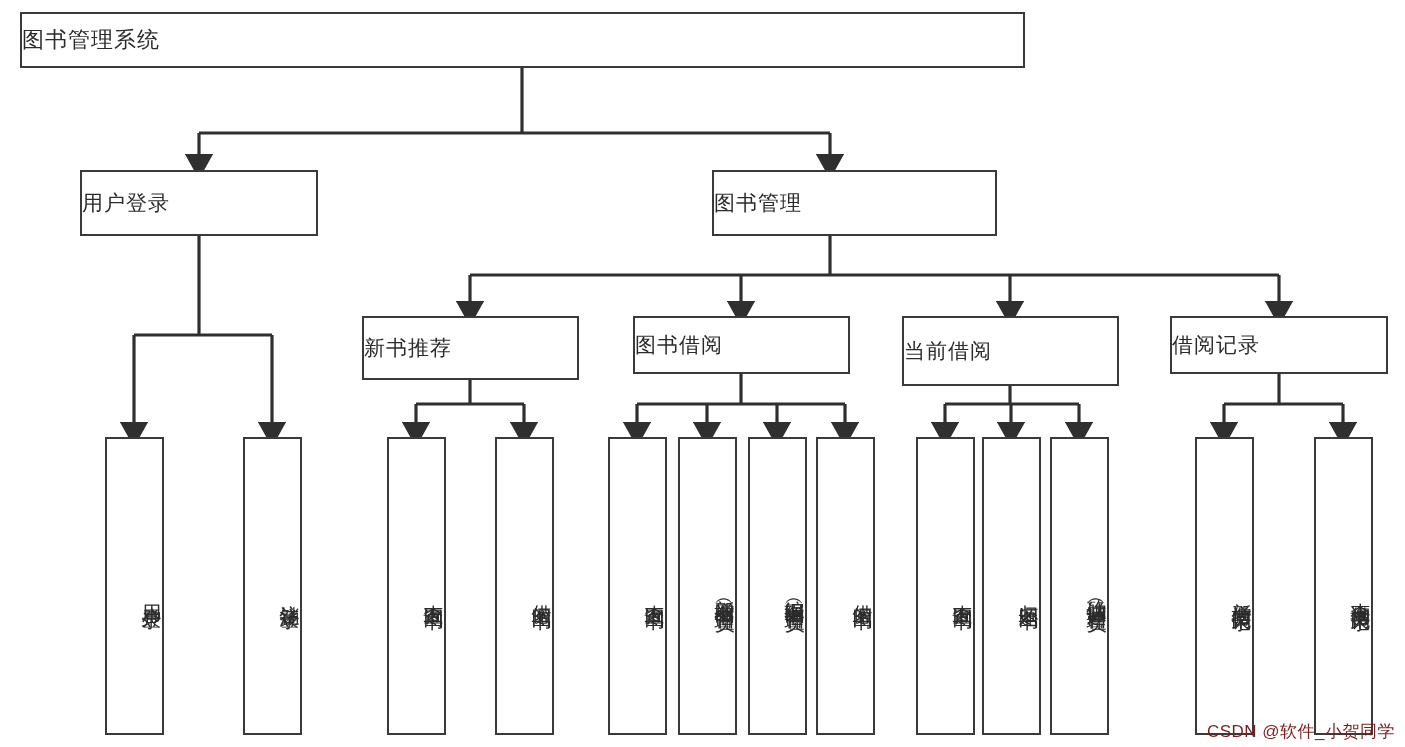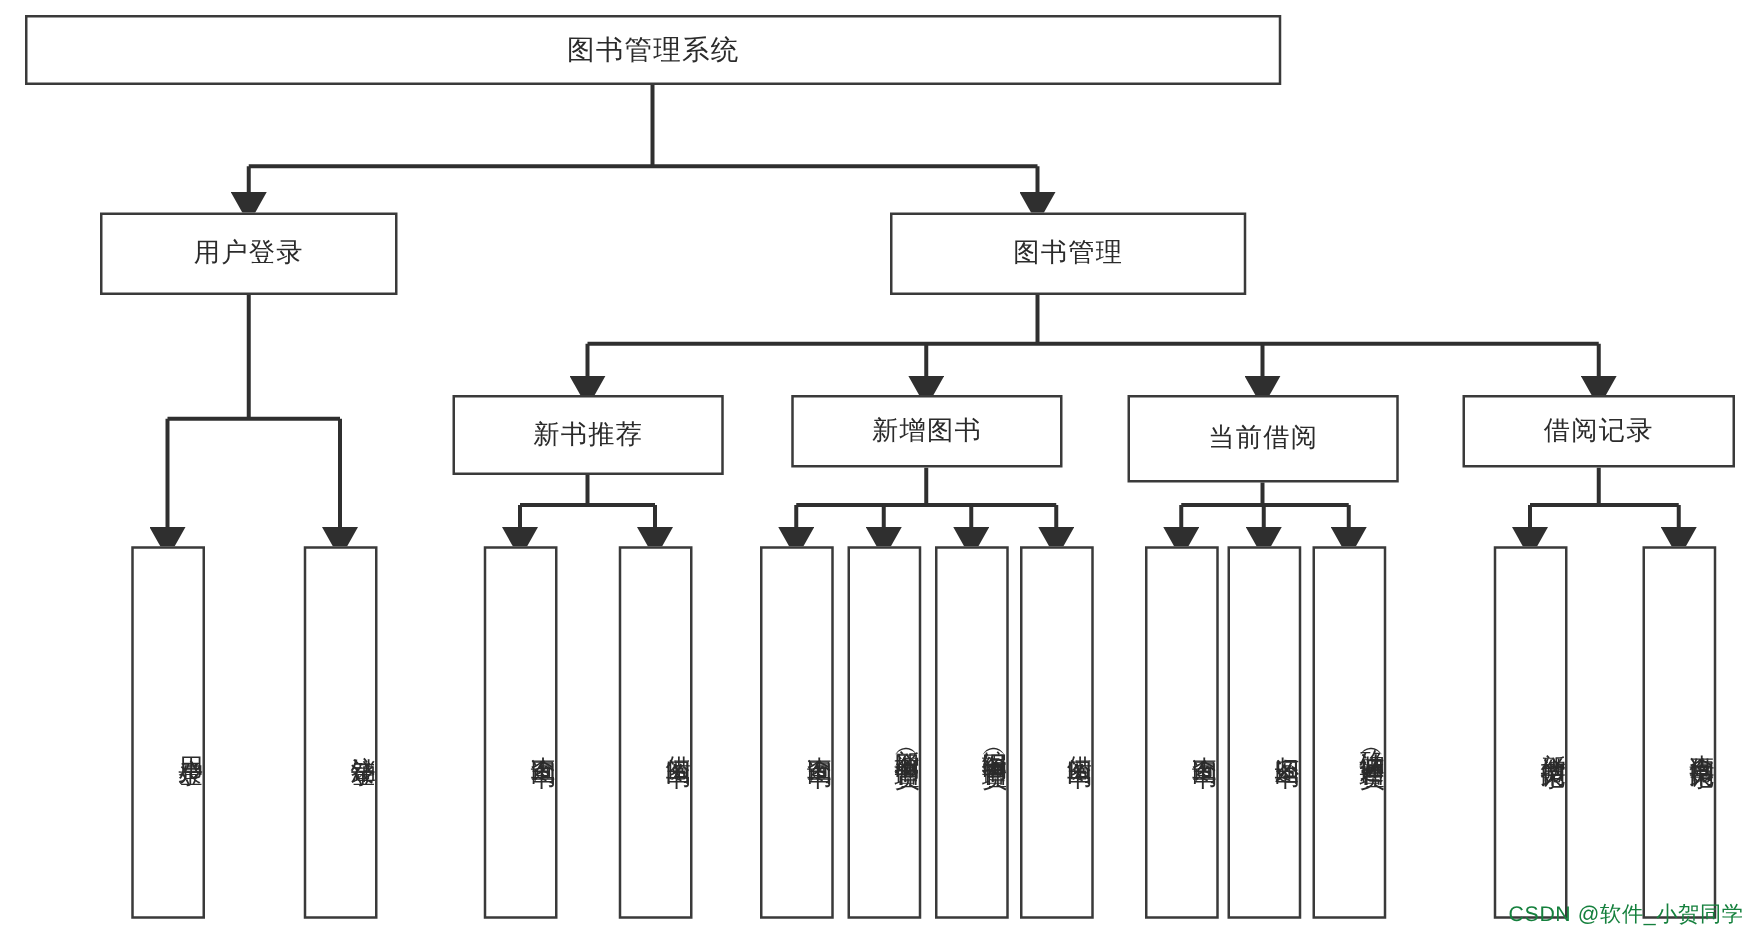--- a/index.html
+++ b/index.html
@@ -26,21 +26,21 @@
     height: 747px;
     pointer-events: none;
   }
   .node {
     position: absolute;
     box-sizing: border-box;
     background: #ffffff;
     border: 2px solid #3a3a3a;
     display: flex;
     align-items: center;
-    justify-content: center;
+    justify-content: flex-start;
     color: #2b2b2b;
     z-index: 2;
   }
   .node.h {
     font-size: 21px;
     letter-spacing: 1px;
     line-height: 1.2;
   }
   .node.root {
     font-size: 22px;
@@ -60,21 +60,21 @@
   .node.v .vtext {
     writing-mode: vertical-rl;
     text-orientation: upright;
     display: block;
   }
   .watermark {
     position: absolute;
     right: 10px;
     bottom: 4px;
     font-size: 17px;
-    color: #15803d;
+    color: #7f1d1d;
     letter-spacing: 0.5px;
     z-index: 5;
     white-space: nowrap;
   }
 </style>
 </head>
 <body>
 
 <div id="canvas">
 
@@ -136,21 +136,21 @@
     <span>用户登录</span>
   </div>
   <div class="node h" style="left:712px; top:170px; width:285px; height:66px;">
     <span>图书管理</span>
   </div>
 
   <div class="node h" style="left:362px; top:316px; width:217px; height:64px;">
     <span>新书推荐</span>
   </div>
   <div class="node h" style="left:633px; top:316px; width:217px; height:58px;">
-    <span>新增图书</span>
+    <span>图书借阅</span>
   </div>
   <div class="node h" style="left:902px; top:316px; width:217px; height:70px;">
     <span>当前借阅</span>
   </div>
   <div class="node h" style="left:1170px; top:316px; width:218px; height:58px;">
     <span>借阅记录</span>
   </div>
 
   <div class="node v" style="left:105px; top:437px; width:59px; height:298px;">
     <span class="vtext">用户登录</span>

